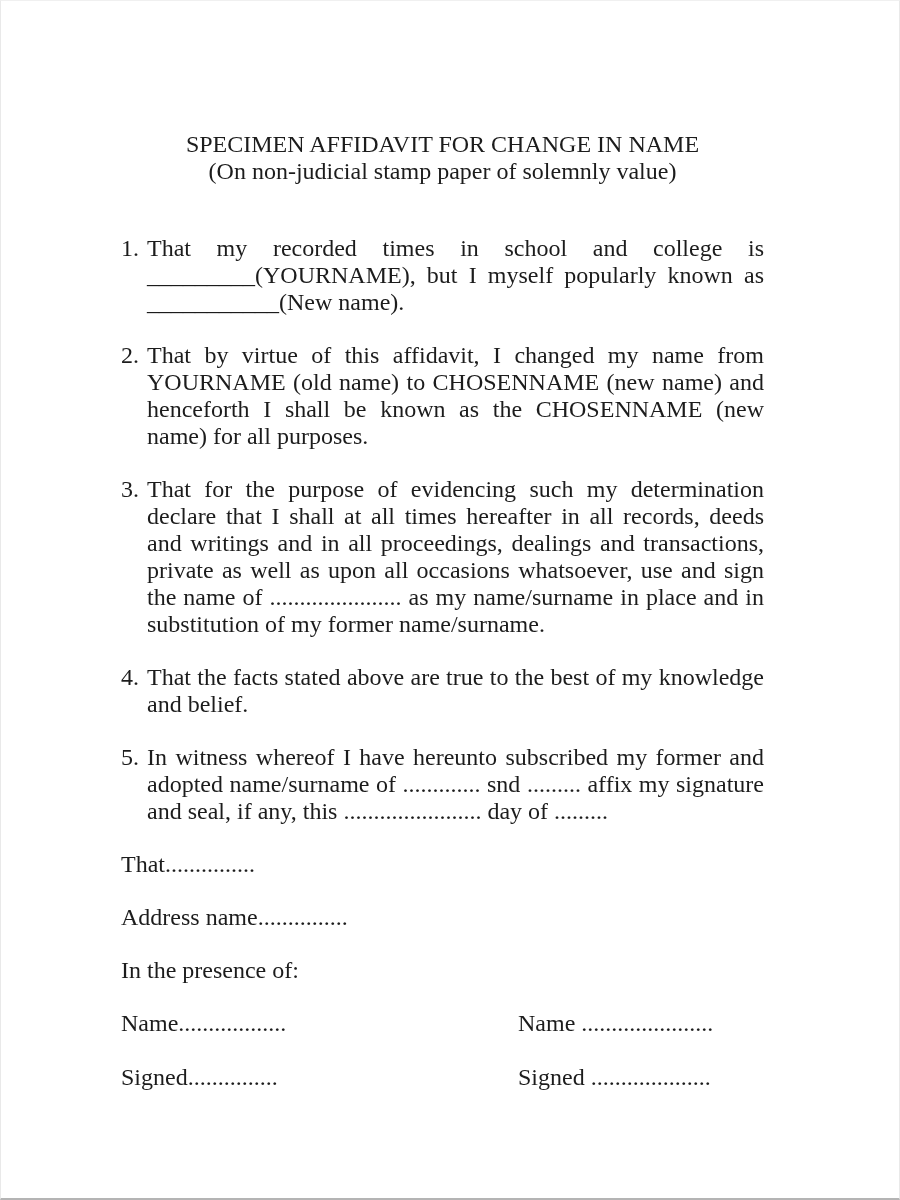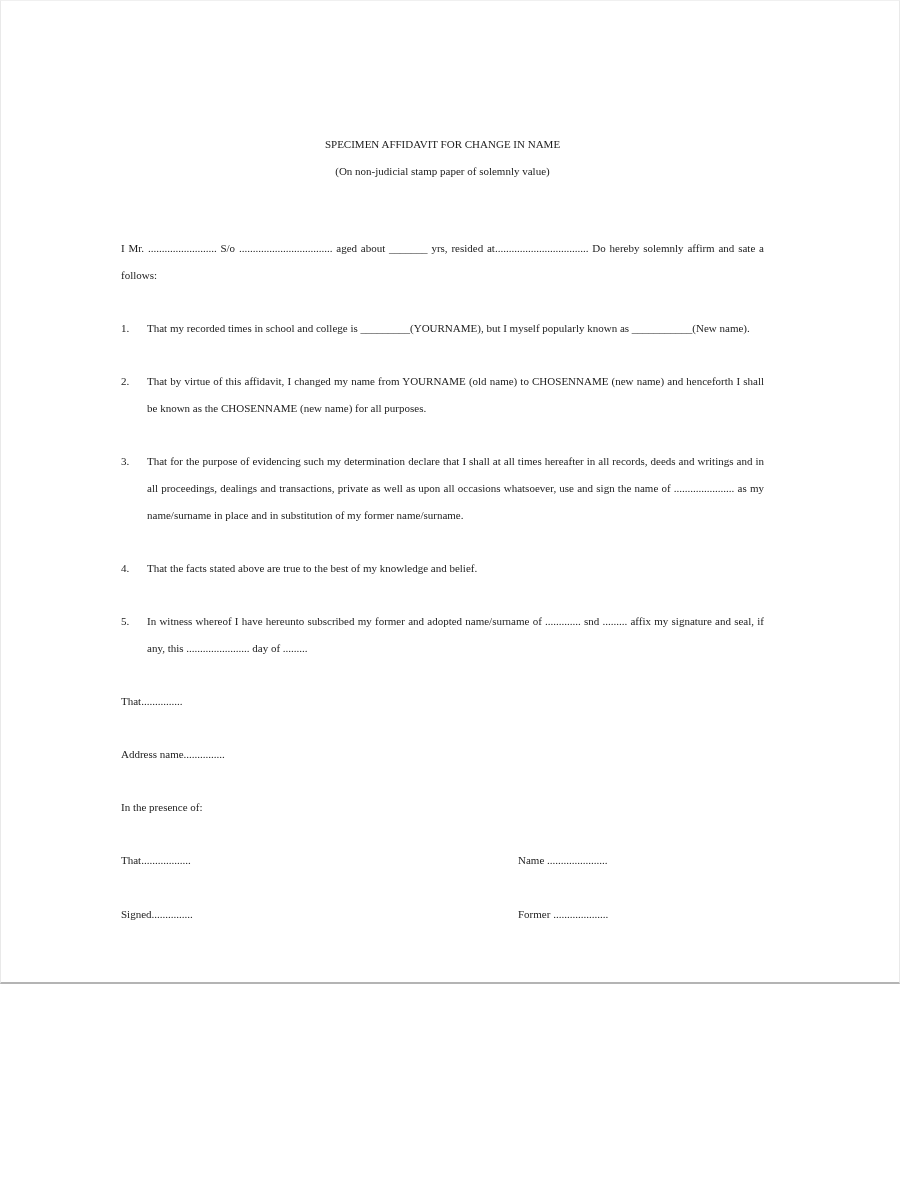--- a/index.html
+++ b/index.html
@@ -3,30 +3,30 @@
 <meta charset="utf-8">
 <style>
   html, body {
     margin: 0;
     padding: 0;
     background: #ffffff;
   }
   .page {
     position: relative;
     width: 900px;
-    height: 984px;
+    height: 1200px;
     box-sizing: border-box;
     background: #ffffff;
     border-top: 1px solid #f0f0f0;
     border-left: 1px solid #e9e9e9;
     border-right: 1px solid #e9e9e9;
     border-bottom: 2px solid #b4b4b4;
     padding: 130px 135px 0 120px;
     font-family: "Liberation Serif", "DejaVu Serif", serif;
-    font-size: 11px;
+    font-size: 24px;
     line-height: 27px;
     color: #1c1c1c;
     overflow: hidden;
   }
   .title-block {
     text-align: center;
     margin: 0 0 50px 0;
   }
   .doc-title {
     display: block;
@@ -67,21 +67,20 @@
 </head>
 <body>
 
 <div class="page">
 
   <div class="title-block">
     <span class="doc-title">SPECIMEN AFFIDAVIT FOR CHANGE IN NAME</span>
     <span class="doc-subtitle">(On non-judicial stamp paper of solemnly value)</span>
   </div>
 
-  <p class="intro">I Mr. ......................... S/o .................................. aged about _______ yrs, resided at.................................. Do hereby solemnly affirm and sate a follows:</p>
 
   <div class="item">
     <span class="item-num">1.</span>
     <span class="item-text">That my recorded times in school and college is _________(YOURNAME), but I myself popularly known as ___________(New name).</span>
   </div>
 
   <div class="item">
     <span class="item-num">2.</span>
     <span class="item-text">That by virtue of this affidavit, I changed my name from YOURNAME (old name) to CHOSENNAME (new name) and henceforth I shall be known as the CHOSENNAME (new name) for all purposes.</span>
   </div>
@@ -102,22 +101,22 @@
   </div>
 
 
   <p class="plain-line">That...............</p>
 
   <p class="plain-line">Address name...............</p>
 
   <p class="plain-line">In the presence of:</p>
 
   <div class="witness-row">
-    <span>That..................</span>
+    <span>Name..................</span>
     <span>Name ......................</span>
   </div>
 
   <div class="witness-row">
     <span>Signed...............</span>
-    <span>Former ....................</span>
+    <span>Signed ....................</span>
   </div>
 
 </div>
 
 </body></html>

